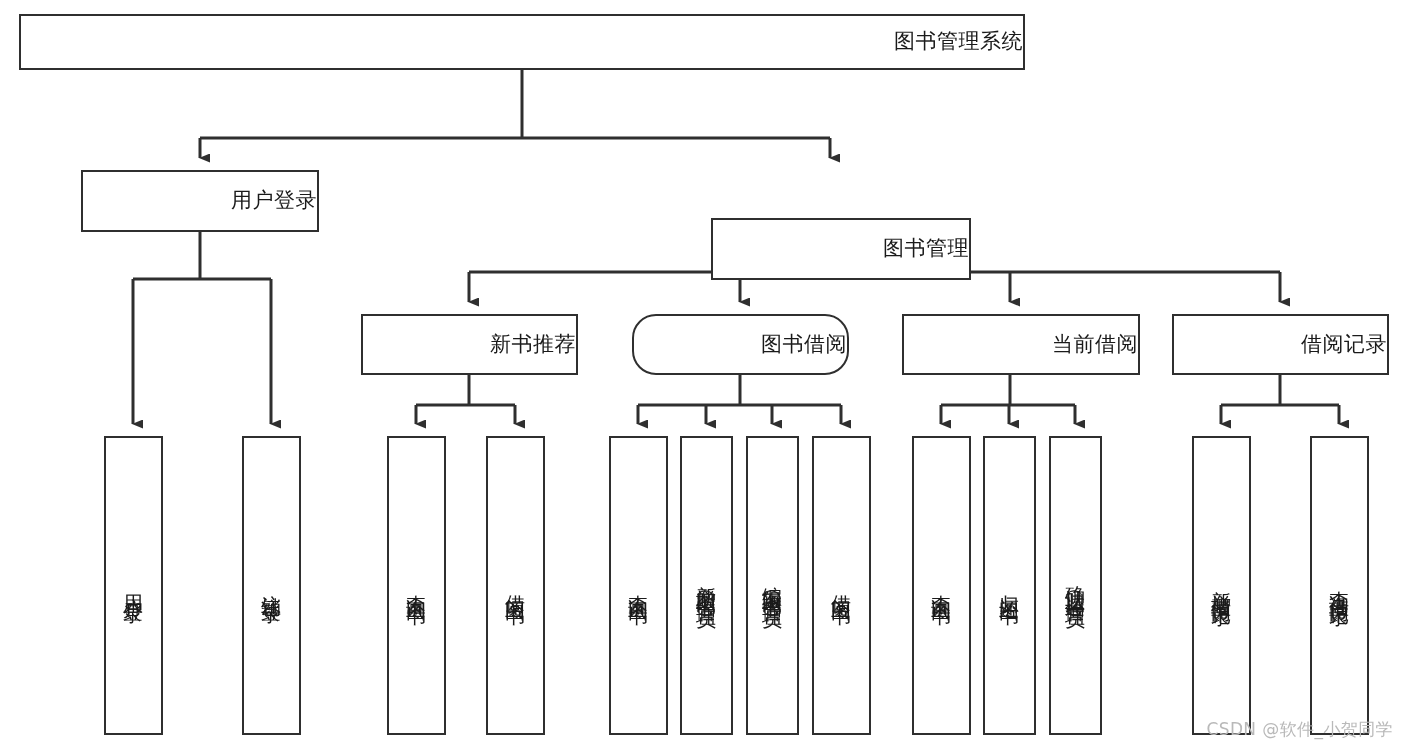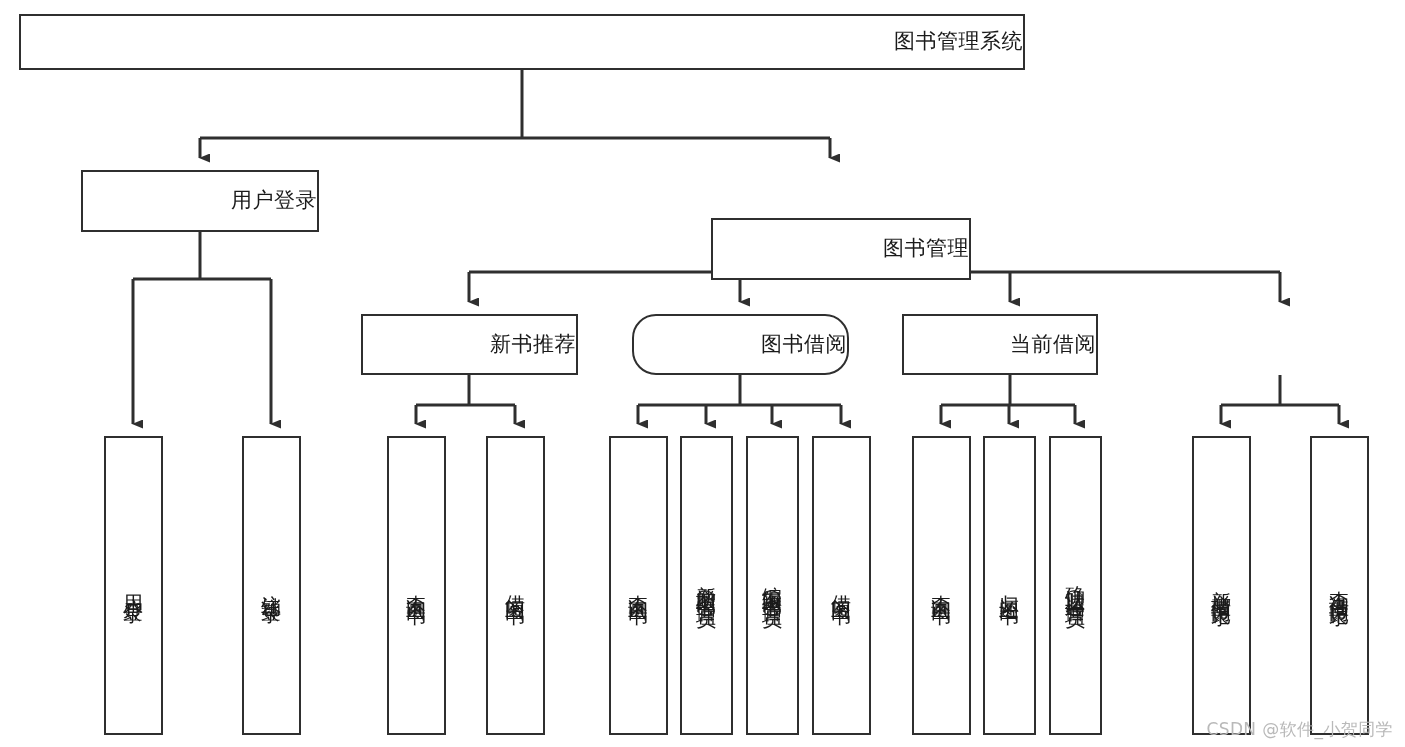--- a/index.html
+++ b/index.html
@@ -145,22 +145,25 @@
   <div class="node horiz" style="left:711px; top:170px; width:260px; height:62px;margin-top:48px;">
     <span class="node-label">图书管理</span>
   </div>
 
   <div class="node horiz" style="left:361px; top:314px; width:217px; height:61px;">
     <span class="node-label">新书推荐</span>
   </div>
   <div class="node horiz" style="left:632px; top:314px; width:217px; height:61px;border-radius:24px;">
     <span class="node-label">图书借阅</span>
   </div>
-  <div class="node horiz" style="left:902px; top:314px; width:196px; height:61px;padding-left:44px;">
+  <div class="node horiz" style="left:902px; top:314px; width:238px; height:61px;padding-left:44px;">
     <span class="node-label">当前借阅</span>
+  </div>
+  <div class="node horiz" style="left:1172px; top:314px; width:217px; height:61px;">
+    <span class="node-label">借阅记录</span>
   </div>
 
   <div class="node vert" style="left:104px; top:436px; width:59px; height:299px;">
     <span class="node-label">用户登录</span>
   </div>
   <div class="node vert" style="left:242px; top:436px; width:59px; height:299px;">
     <span class="node-label">注销登录</span>
   </div>
 
   <div class="node vert" style="left:387px; top:436px; width:59px; height:299px;">

